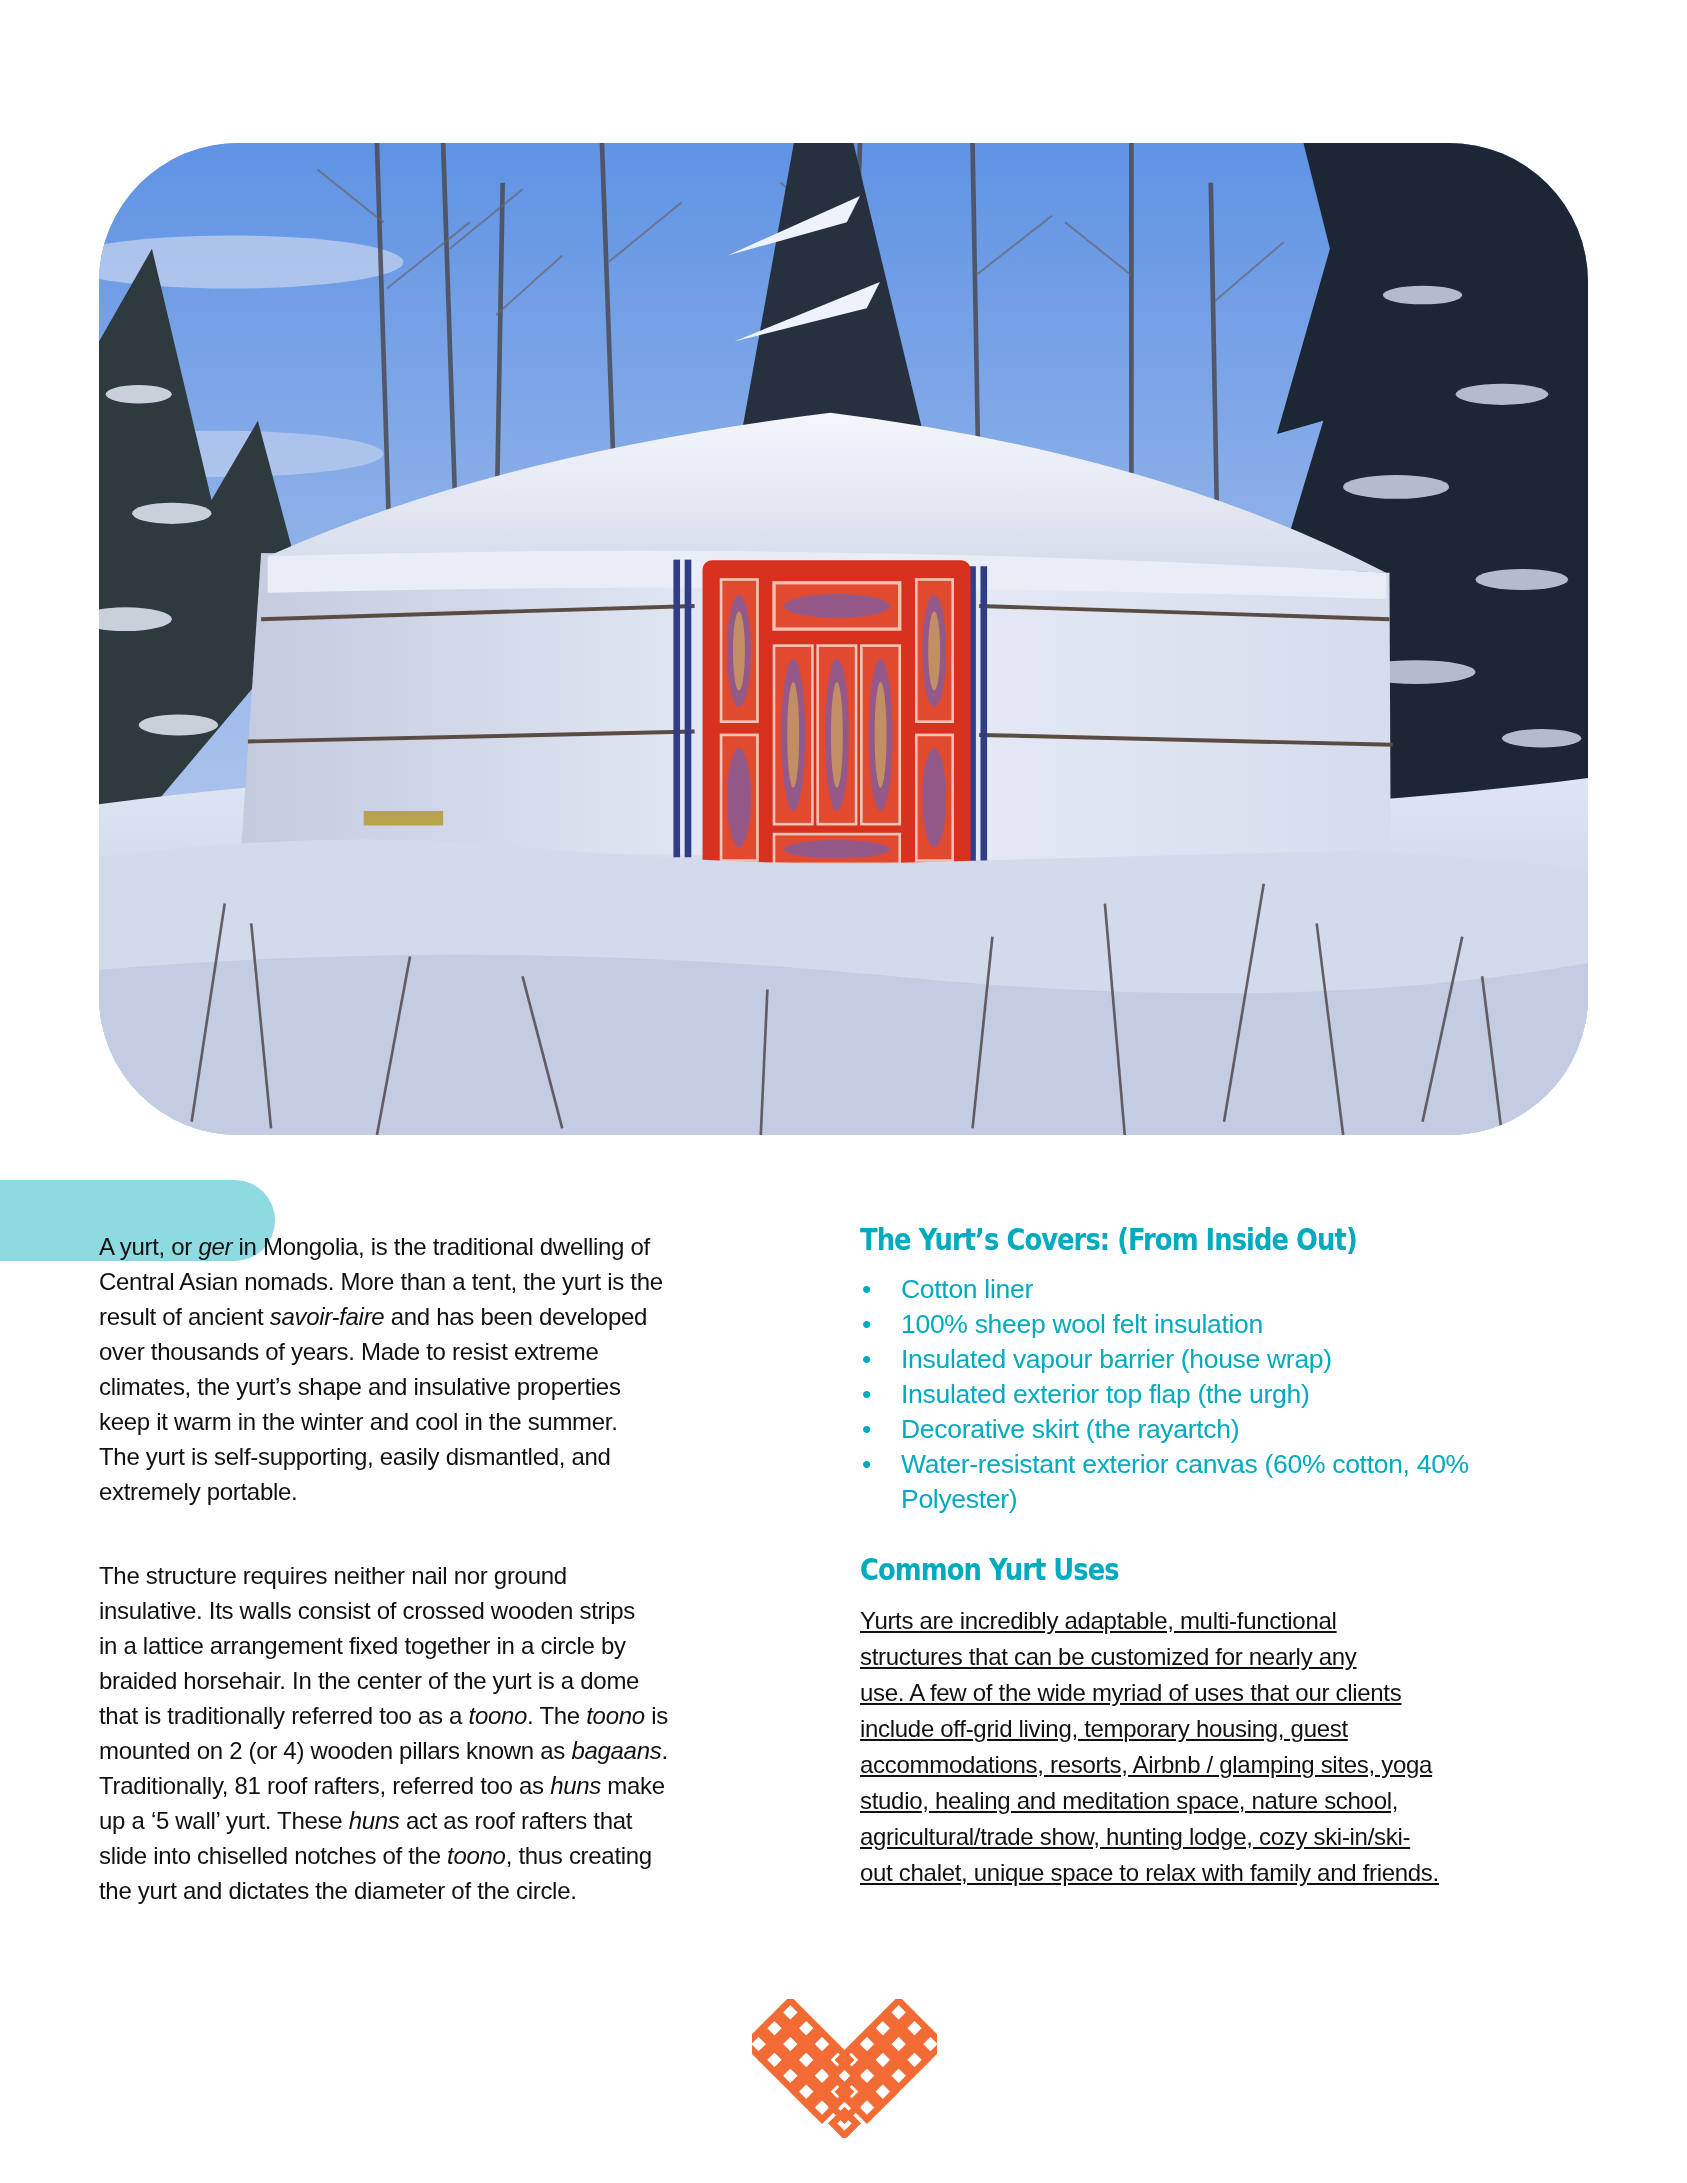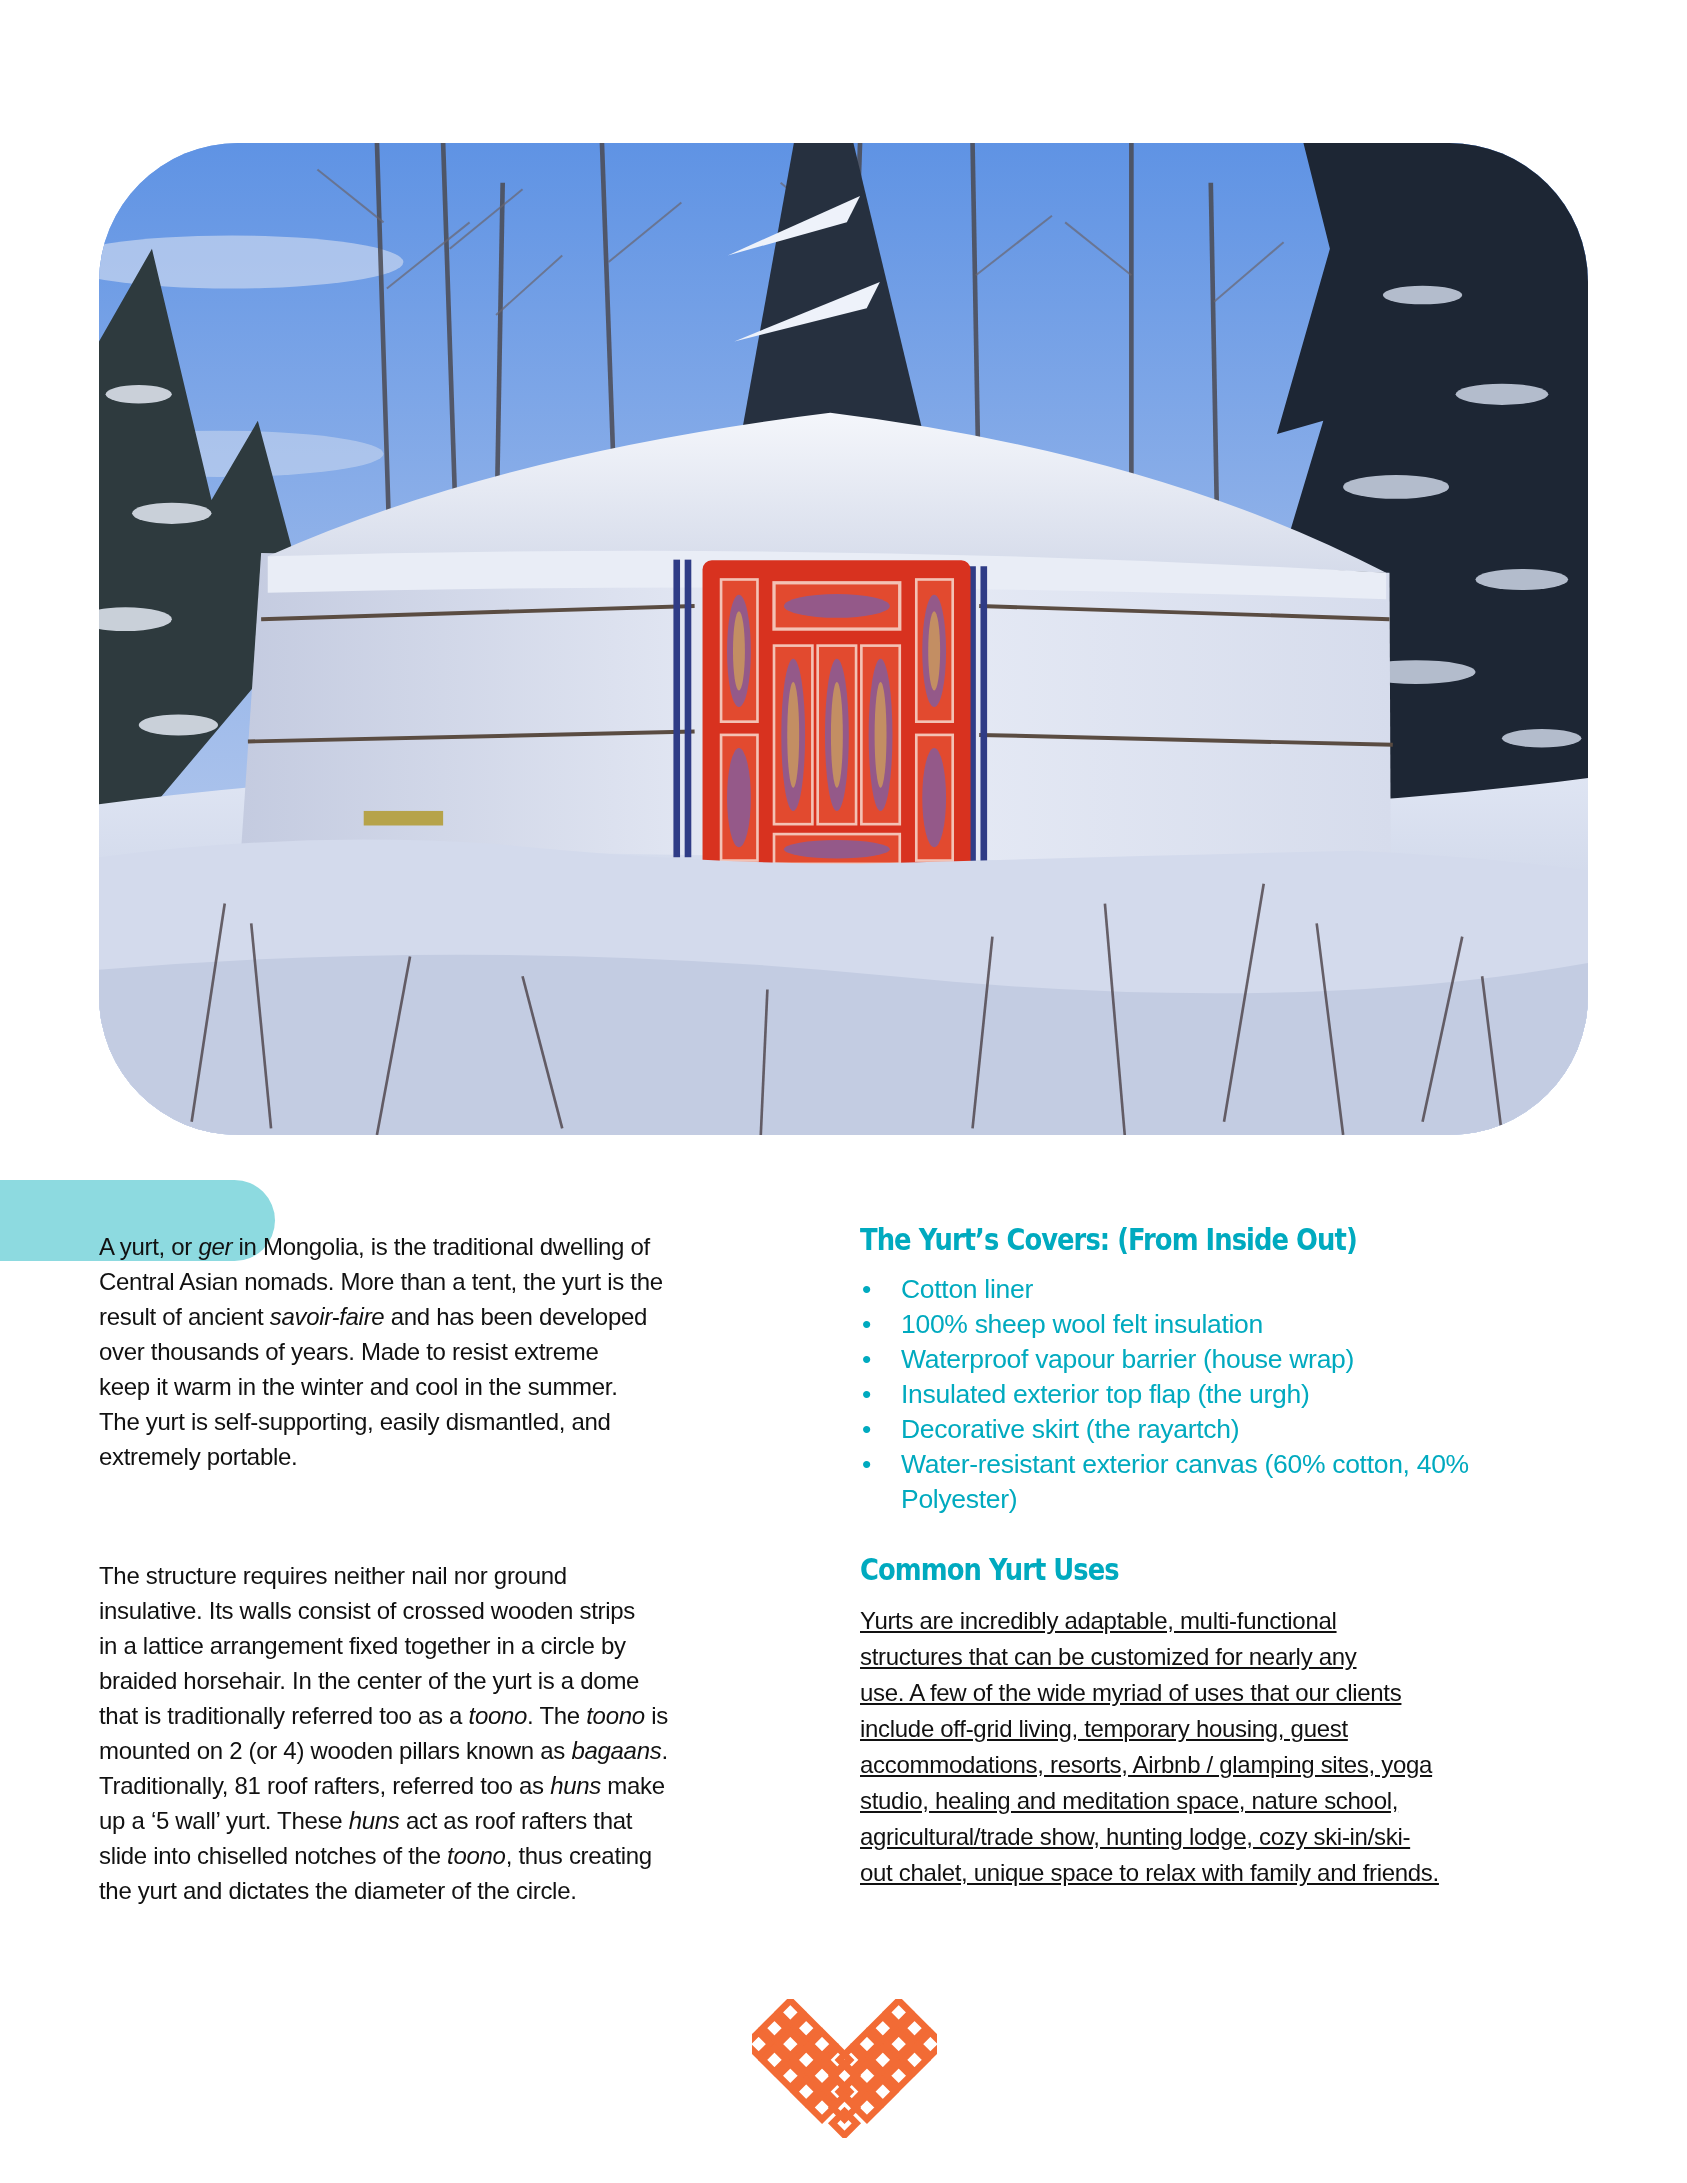--- a/index.html
+++ b/index.html
@@ -188,20 +188,21 @@
   </svg>
 </div>
 
 <div class="tab" style="background: rgb(141, 218, 224);"></div>
 
 <div class="col left-col p1" id="p1">
     <span class="line">A yurt, or <em>ger</em> in Mongolia, is the traditional dwelling of</span>
     <span class="line">Central Asian nomads. More than a tent, the yurt is the</span>
     <span class="line">result of ancient <em>savoir-faire</em> and has been developed</span>
     <span class="line">over thousands of years. Made to resist extreme</span>
+    <span class="line">climates, the yurt’s shape and insulative properties</span>
     <span class="line">keep it warm in the winter and cool in the summer.</span>
     <span class="line">The yurt is self-supporting, easily dismantled, and</span>
     <span class="line">extremely portable.</span>
   </div>
 <div class="col left-col p2" id="p2">
     <span class="line">The structure requires neither nail nor ground</span>
     <span class="line">insulative. Its walls consist of crossed wooden strips</span>
     <span class="line">in a lattice arrangement fixed together in a circle by</span>
     <span class="line">braided horsehair. In the center of the yurt is a dome</span>
     <span class="line">that is traditionally referred too as a <em>toono</em>. The <em>toono</em> is</span>
@@ -209,21 +210,21 @@
     <span class="line">Traditionally, 81 roof rafters, referred too as <em>huns</em> make</span>
     <span class="line">up a ‘5 wall’ yurt. These <em>huns</em> act as roof rafters that</span>
     <span class="line">slide into chiselled notches of the <em>toono</em>, thus creating</span>
     <span class="line">the yurt and dictates the diameter of the circle.</span>
   </div>
 
 <div class="col right-col heading h1" style="color: rgb(0, 170, 191);">The Yurt’s Covers: (From Inside Out)</div>
 <ul class="col right-col covers" id="covers">
     <li style="color: rgb(0, 170, 191);"><span class="bullet">•</span><span>Cotton liner</span></li>
     <li style="color: rgb(0, 170, 191);"><span class="bullet">•</span><span>100% sheep wool felt insulation</span></li>
-    <li style="color: rgb(0, 170, 191);"><span class="bullet">•</span><span>Waterproof vapour barrier (house wrap)</span></li>
+    <li style="color: rgb(0, 170, 191);"><span class="bullet">•</span><span>Insulated vapour barrier (house wrap)</span></li>
     <li style="color: rgb(0, 170, 191);"><span class="bullet">•</span><span>Insulated exterior top flap (the urgh)</span></li>
     <li style="color: rgb(0, 170, 191);"><span class="bullet">•</span><span>Decorative skirt (the rayartch)</span></li>
     <li style="color: rgb(0, 170, 191);"><span class="bullet">•</span><span>Water-resistant exterior canvas (60% cotton, 40%</span><span class="cont">Polyester)</span></li>
   </ul>
 <div class="col right-col heading h2" style="color: rgb(0, 170, 191);">Common Yurt Uses</div>
 <div class="col right-col p3" id="p3">
     <span class="line">Yurts are incredibly adaptable, multi-functional</span>
     <span class="line">structures that can be customized for nearly any</span>
     <span class="line">use. A few of the wide myriad of uses that our clients</span>
     <span class="line">include off-grid living, temporary housing, guest</span>

